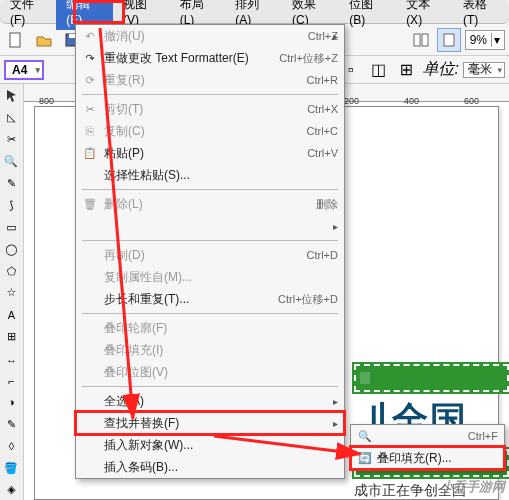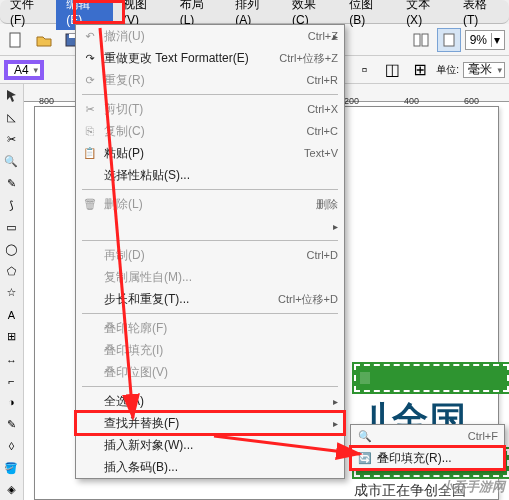--- a/index.html
+++ b/index.html
@@ -9,23 +9,23 @@
   .menubar-item { padding: 3px 10px; font-size: 12px; cursor: pointer; }
   .menubar-item.active { background: #3a6ecc; color: #fff; }
   
   .toolbar1 { display: flex; height: 32px; background: #f5f5f5; border-bottom: 1px solid #ccc; align-items: center; padding: 0 4px; gap: 4px; }
   .toolbar-btn { width: 24px; height: 24px; display: inline-flex; align-items: center; justify-content: center; border: 1px solid transparent; }
   .toolbar-btn.active { border: 1px solid #7aa3d5; background: #d6e5f5; }
   .zoom-box { border: 1px solid #999; background: #fff; padding: 0 4px; font-size: 12px; display: flex; align-items: center; height: 20px; min-width: 40px; }
   .zoom-dd { border-left: 1px solid #999; padding-left: 2px; margin-left: 4px; }
   
   .toolbar2 { display: flex; height: 28px; background: #f5f5f5; border-bottom: 1px solid #ccc; align-items: center; padding: 0 4px; gap: 4px; }
-  .a4-box { border: 4px solid #8b5cf6; background: #fff; padding: 1px 6px; font-size: 12px; min-width: 40px; height: 20px; display: inline-flex; align-items: center; position: relative; }
+  .a4-box { border: 2px solid #8b5cf6; background: #fff; padding: 1px 6px; font-size: 12px; min-width: 40px; height: 20px; display: inline-flex; align-items: center; position: relative; font-weight: bold; }
   .a4-dd { position: absolute; right: 2px; font-size: 9px; color: #666; }
-  .unit-label { font-size: 10px; }
+  .unit-label { font-size: 16px; font-style: italic; }
   .unit-box { border: 1px solid #999; background: #fff; padding: 1px 4px; font-size: 12px; min-width: 42px; height: 16px; display: inline-flex; align-items: center; position: relative; text-align: center; }
   
   .work { display: flex; height: calc(500px - 24px - 32px - 28px); position: relative; }
   .side { width: 24px; background: #efefef; border-right: 1px solid #ccc; display: flex; flex-direction: column; align-items: center; padding-top: 2px; gap: 2px; }
   .side-btn { width: 20px; height: 20px; display: flex; align-items: center; justify-content: center; font-size: 11px; }
   
   .canvas-wrap { flex: 1; position: relative; background: #fff; overflow: hidden; }
   .hruler { position: absolute; top: 0; left: 0; right: 0; height: 18px; background: #f5f5f5; border-bottom: 1px solid #999; font-size: 9px; color: #333; }
   .hruler span { position: absolute; top: 12px; }
   .vpage { position: absolute; top: 22px; left: 10px; right: 10px; bottom: 0; background: #fff; border: 1px solid #888; box-shadow: 2px 2px 4px rgba(0,0,0,0.15); }
@@ -196,21 +196,21 @@
       <span class="dd-short">Ctrl+X</span>
     </div>
   <div class="dd-row disabled">
       <span class="dd-icon">⎘</span>
       <span class="dd-label">复制(C)</span>
       <span class="dd-short">Ctrl+C</span>
     </div>
   <div class="dd-row">
       <span class="dd-icon">📋</span>
       <span class="dd-label">粘贴(P)</span>
-      <span class="dd-short">Text+V</span>
+      <span class="dd-short">Ctrl+V</span>
     </div>
   <div class="dd-row">
       <span class="dd-label">选择性粘贴(S)...</span>
     </div>
   <div class="dd-sep"></div>
   <div class="dd-row disabled">
       <span class="dd-icon">🗑</span>
       <span class="dd-label">删除(L)</span>
       <span class="dd-short">删除</span>
     </div>

